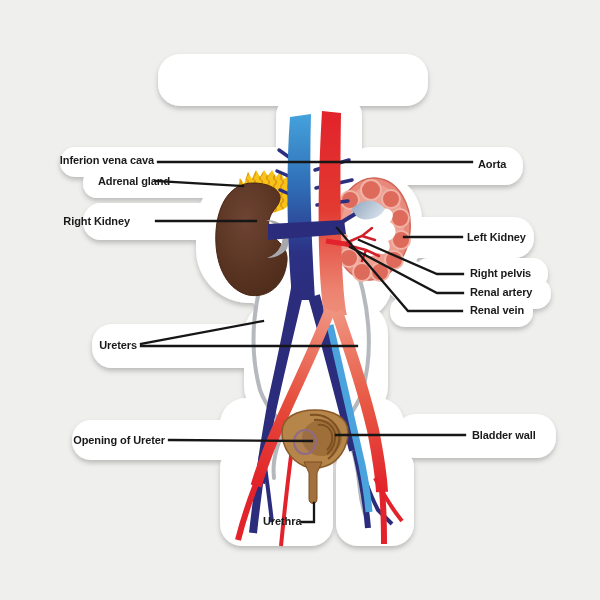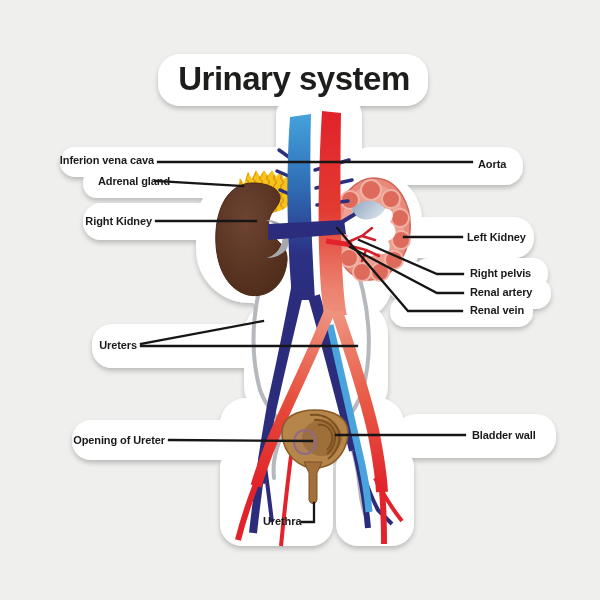--- a/index.html
+++ b/index.html
@@ -191,25 +191,24 @@
     <path d="M169,440 L312,441"></path>
     <path d="M404,237 L462,237"></path>
     <path d="M359,240 L437,274 L463,274"></path>
     <path d="M350,247 L437,293 L463,293"></path>
     <path d="M337,228 L408,311 L462,311"></path>
     <path d="M336,435 L465,435"></path>
     <path d="M302,522 L314,522 L314,503"></path>
   </g>
 </svg>
 
-<div id="title">Urinary system</div>
 
 <div class="lbl right-align" style="right:446px;top:154px;">Inferion vena cava</div>
 <div class="lbl right-align" style="right:430px;top:175px;text-align:right;">Adrenal gland</div>
-<div class="lbl right-align" style="right:448px;top:215px;">Right Kidney</div>
+<div class="lbl right-align" style="right:470px;top:215px;">Right Kidney</div>
 <div class="lbl right-align" style="right:463px;top:339px;">Ureters</div>
 <div class="lbl right-align" style="right:435px;top:434px;">Opening of Ureter</div>
 
 <div class="lbl" style="left:478px;top:158px;">Aorta</div>
 <div class="lbl" style="left:467px;top:231px;">Left Kidney</div>
 <div class="lbl" style="left:470px;top:267px;">Right pelvis</div>
 <div class="lbl" style="left:470px;top:286px;">Renal artery</div>
 <div class="lbl" style="left:470px;top:304px;">Renal vein</div>
 <div class="lbl" style="left:472px;top:429px;">Bladder wall</div>
 

